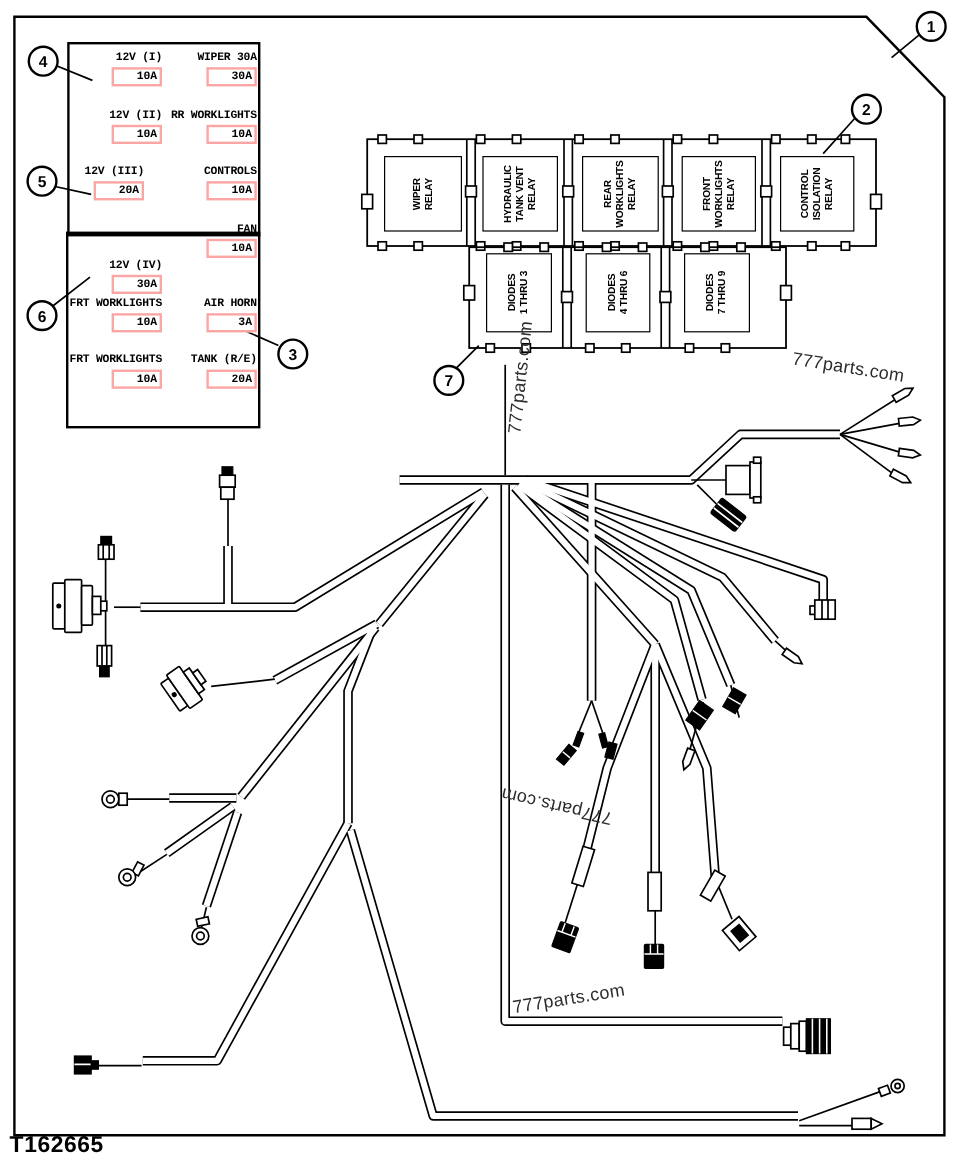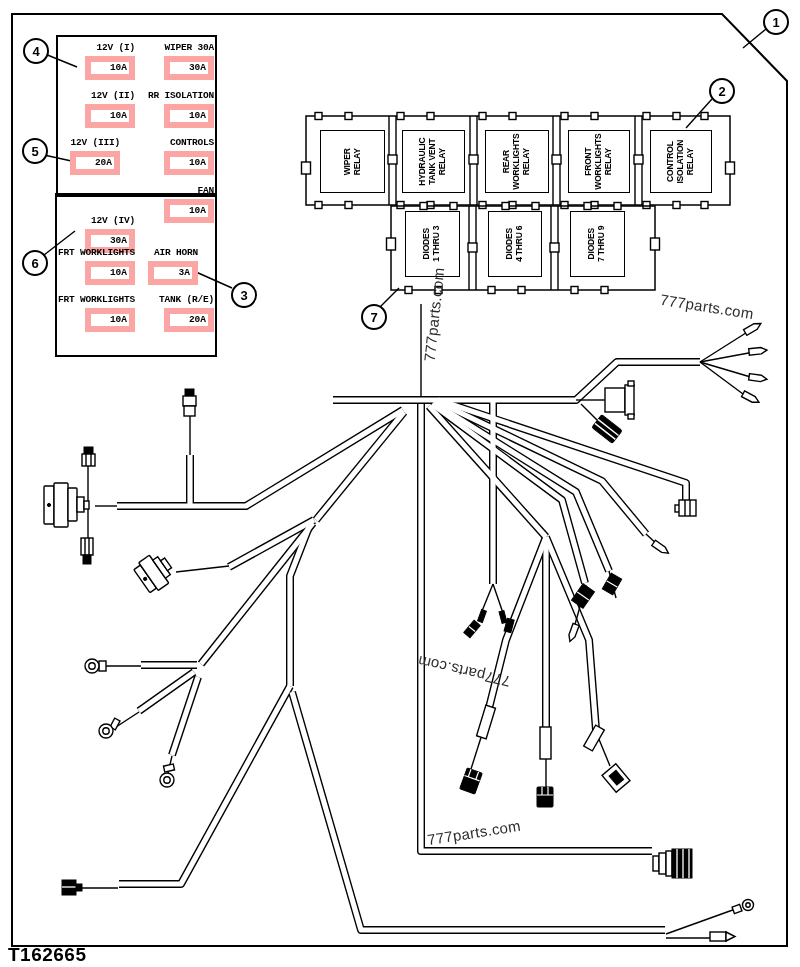--- a/index.html
+++ b/index.html
@@ -10,21 +10,21 @@
   .ln{stroke:#000;fill:none;stroke-width:1.4px;}
   .tube-o{stroke:#000;fill:none;stroke-width:8px;stroke-linejoin:round;}
   .tube-i{stroke:#fff;fill:none;stroke-width:5.2px;stroke-linejoin:round;}
   .tab{fill:#fff;stroke:#000;stroke-width:1.4px;}
   .wglyph{fill:#fff;stroke:#000;stroke-width:1.4px;}
   .bglyph{fill:#000;stroke:#000;stroke-width:1px;}
   
   .panel{position:absolute;border:2px solid #000;background:transparent;}
   .fcell{position:absolute;width:80px;text-align:right;font-family:Liberation Mono, monospace;}
   .flabel{font-weight:bold;font-size:9.5px;letter-spacing:-0.2px;white-space:nowrap;}
-  .fusebox{display:inline-block;border:6px solid #fca5a5;font-weight:bold;font-size:9.5px;
+  .fusebox{display:inline-block;border:2px solid #fca5a5;font-weight:bold;font-size:9.5px;
            height:12px;line-height:12px;min-width:34px;padding:0 2px;margin-top:3px;background:#fff;}
   
   .rbox{position:absolute;border:1.5px solid #000;background:#fff;display:flex;
         align-items:center;justify-content:center;}
   .rtext{transform:rotate(-90deg);font-weight:bold;font-size:8.5px;line-height:1.15;
          text-align:center;white-space:pre-line;letter-spacing:-0.2px;}
   
   .callout{position:absolute;width:22px;height:22px;border:2px solid #000;border-radius:50%;
            background:#fff;display:flex;align-items:center;justify-content:center;
            font-weight:bold;font-size:13px;}
@@ -393,21 +393,21 @@
   </div>
   <div class="fcell" style="left:134px;top:42px;">
     <div class="flabel">WIPER 30A</div>
     <div class="fusebox">30A</div>
   </div>
   <div class="fcell" style="left:55px;top:90px;">
     <div class="flabel">12V (II)</div>
     <div class="fusebox">10A</div>
   </div>
   <div class="fcell" style="left:134px;top:90px;">
-    <div class="flabel">RR ISOLATION</div>
+    <div class="flabel">RR WORKLIGHTS</div>
     <div class="fusebox">10A</div>
   </div>
   <div class="fcell" style="left:40px;top:137px;">
     <div class="flabel">12V (III)</div>
     <div class="fusebox">20A</div>
   </div>
   <div class="fcell" style="left:134px;top:137px;">
     <div class="flabel">CONTROLS</div>
     <div class="fusebox">10A</div>
   </div>
@@ -417,21 +417,21 @@
     <div class="fusebox">30A</div>
   </div>
   <div class="fcell" style="left:134px;top:185px;">
     <div class="flabel">FAN</div>
     <div class="fusebox">10A</div>
   </div>
   <div class="fcell" style="left:55px;top:247px;">
     <div class="flabel">FRT WORKLIGHTS</div>
     <div class="fusebox">10A</div>
   </div>
-  <div class="fcell" style="left:118px;top:247px;">
+  <div class="fcell" style="left:134px;top:247px;">
     <div class="flabel">AIR HORN</div>
     <div class="fusebox">3A</div>
   </div>
   <div class="fcell" style="left:55px;top:294px;">
     <div class="flabel">FRT WORKLIGHTS</div>
     <div class="fusebox">10A</div>
   </div>
   <div class="fcell" style="left:134px;top:294px;">
     <div class="flabel">TANK (R/E)</div>
     <div class="fusebox">20A</div>

